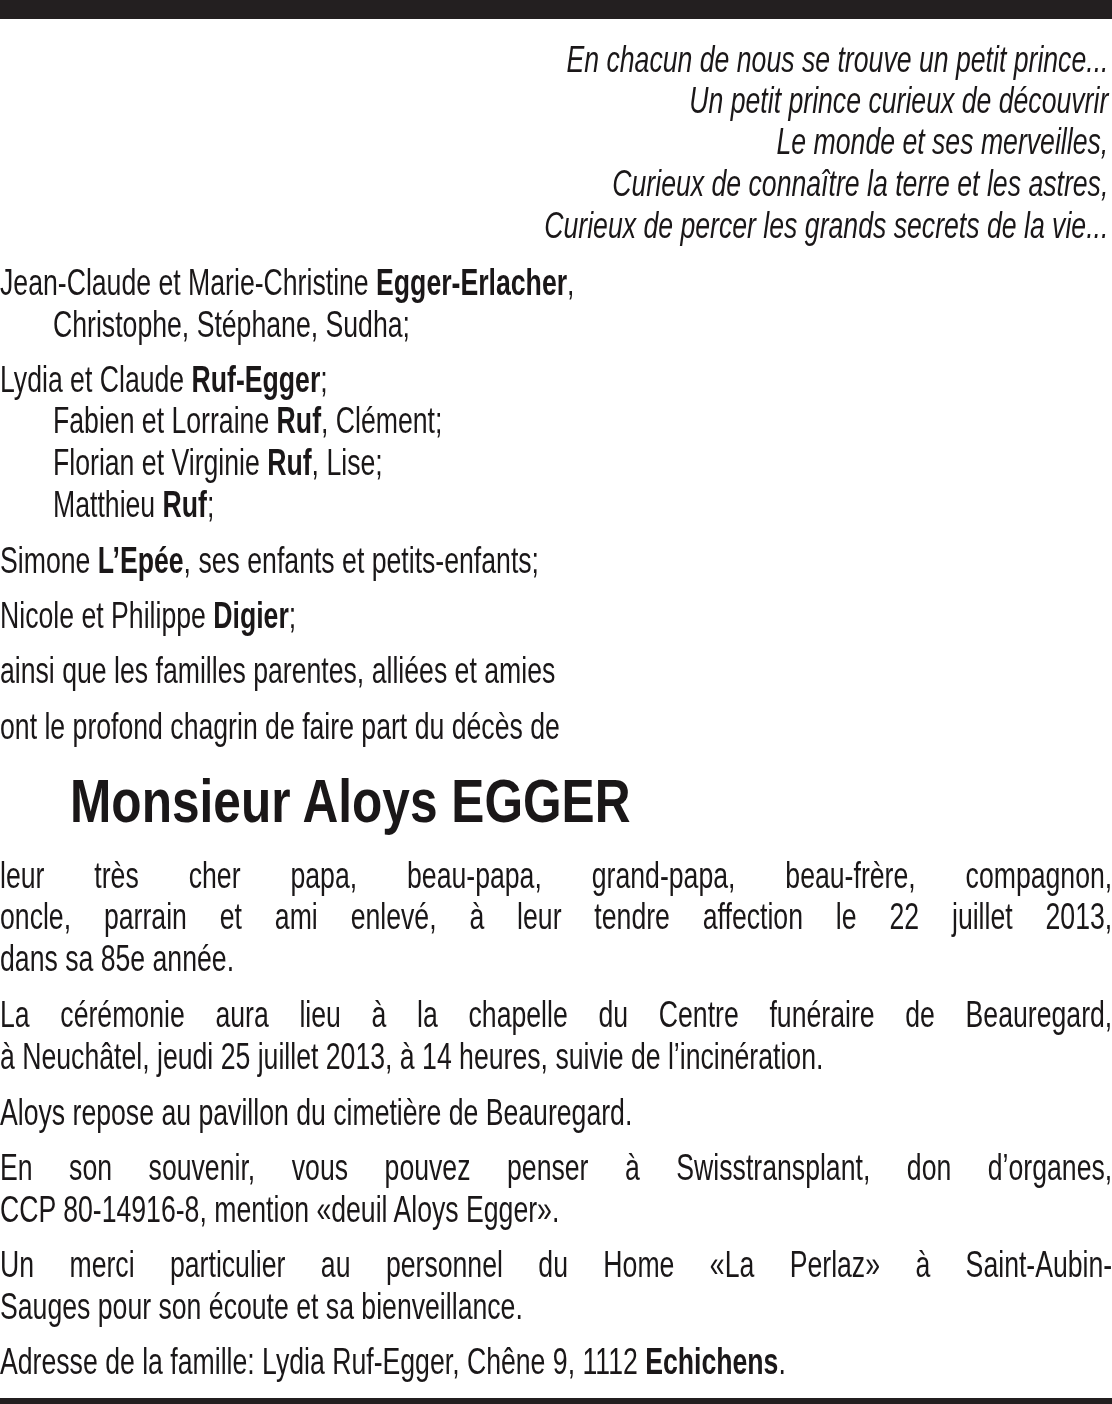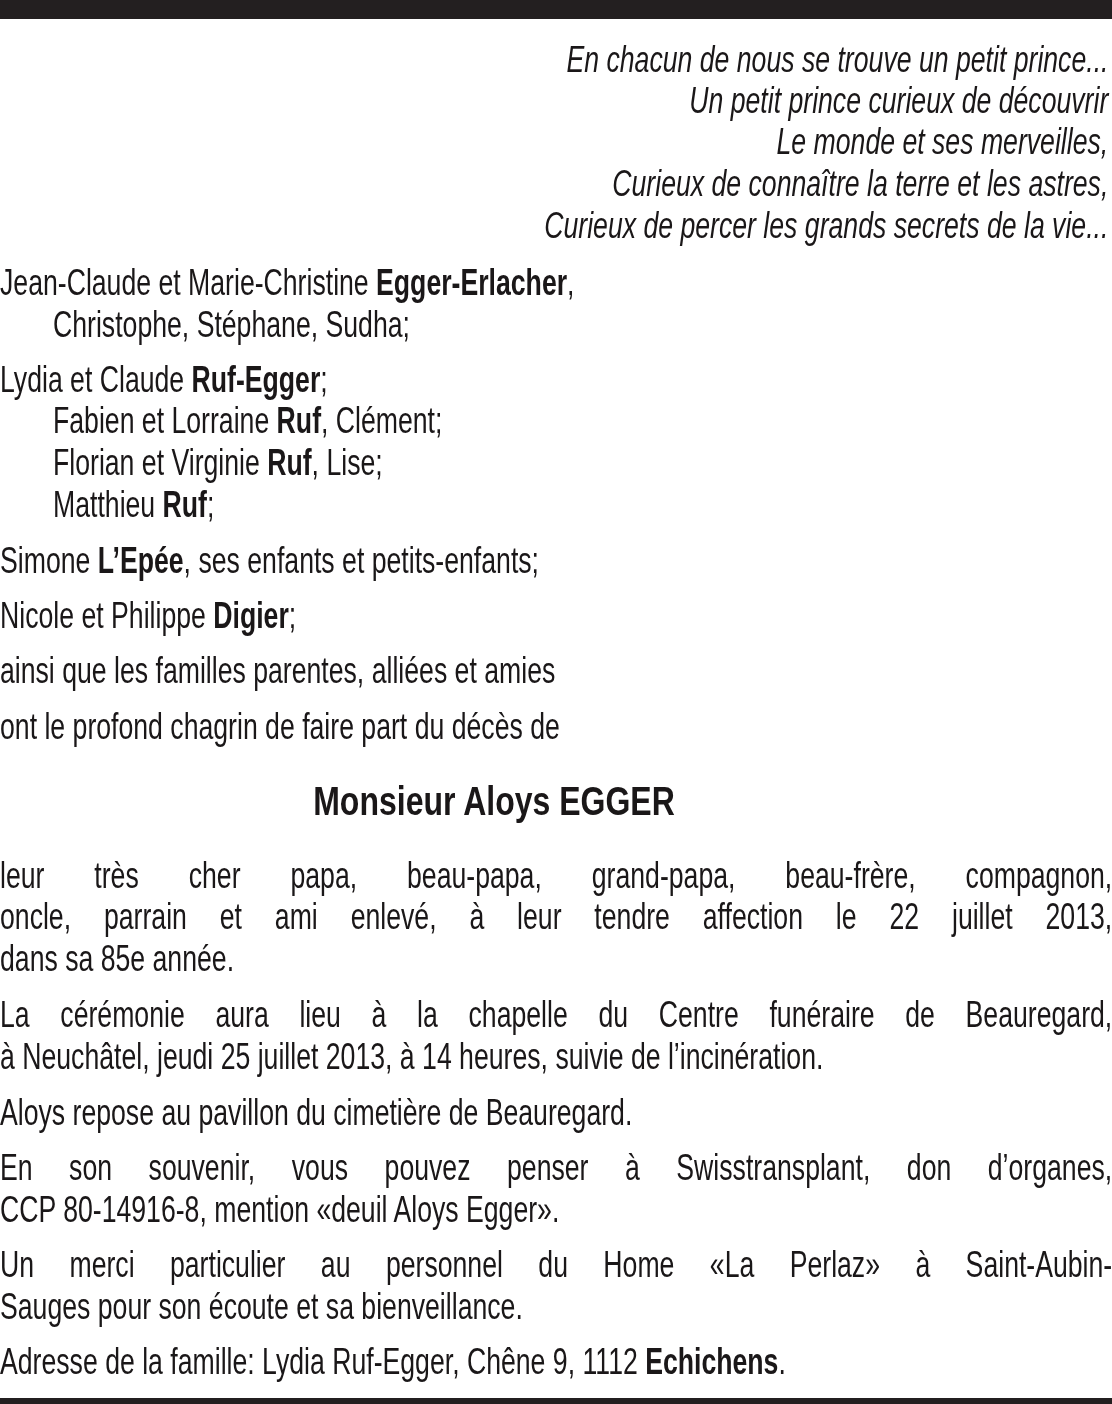--- a/index.html
+++ b/index.html
@@ -3,21 +3,21 @@
   <meta charset="utf-8">
   <style>
     html, body { margin: 0; padding: 0; background: #ffffff; }
     body { width: 1112px; height: 1404px; position: relative; overflow: hidden; color: #1a1718; font-family: "Liberation Sans", sans-serif; }
     .bar-top { position: absolute; left: 0; top: 0; width: 1112px; height: 19px; background: #231f20; }
     .bar-bottom { position: absolute; left: 0; top: 1398px; width: 1112px; height: 6px; background: #231f20; }
     .line { position: absolute; left: 0; white-space: nowrap; font-size: 36px; line-height: 40px; transform-origin: left top; transform: scaleX(0.74); }
     .line b { font-weight: bold; }
     .poem { position: absolute; right: 4px; white-space: nowrap; font-size: 36px; line-height: 40px; font-style: italic; transform-origin: right top; transform: scaleX(0.74); }
     .indent { left: 53px; }
-    .title { position: absolute; left: 0; width: 988px; top: 766px; text-align: center; font-size: 40px; font-weight: bold; line-height: 70px; }
+    .title { position: absolute; left: 0; width: 988px; top: 766px; text-align: left; font-size: 62px; font-weight: bold; line-height: 70px; }
     .title span { display: inline-block; transform: scaleX(0.80); transform-origin: center top; }
     .just { position: absolute; left: 0; width: 1503px; font-size: 36px; line-height: 40px; text-align: justify; text-align-last: justify; transform-origin: left top; transform: scaleX(0.74); white-space: nowrap; }
   </style>
 </head>
 <body>
 
 <div class="bar-top"></div>
 
 <div>
   <div class="poem" style="top:40px">En chacun de nous se trouve un petit prince...</div>

